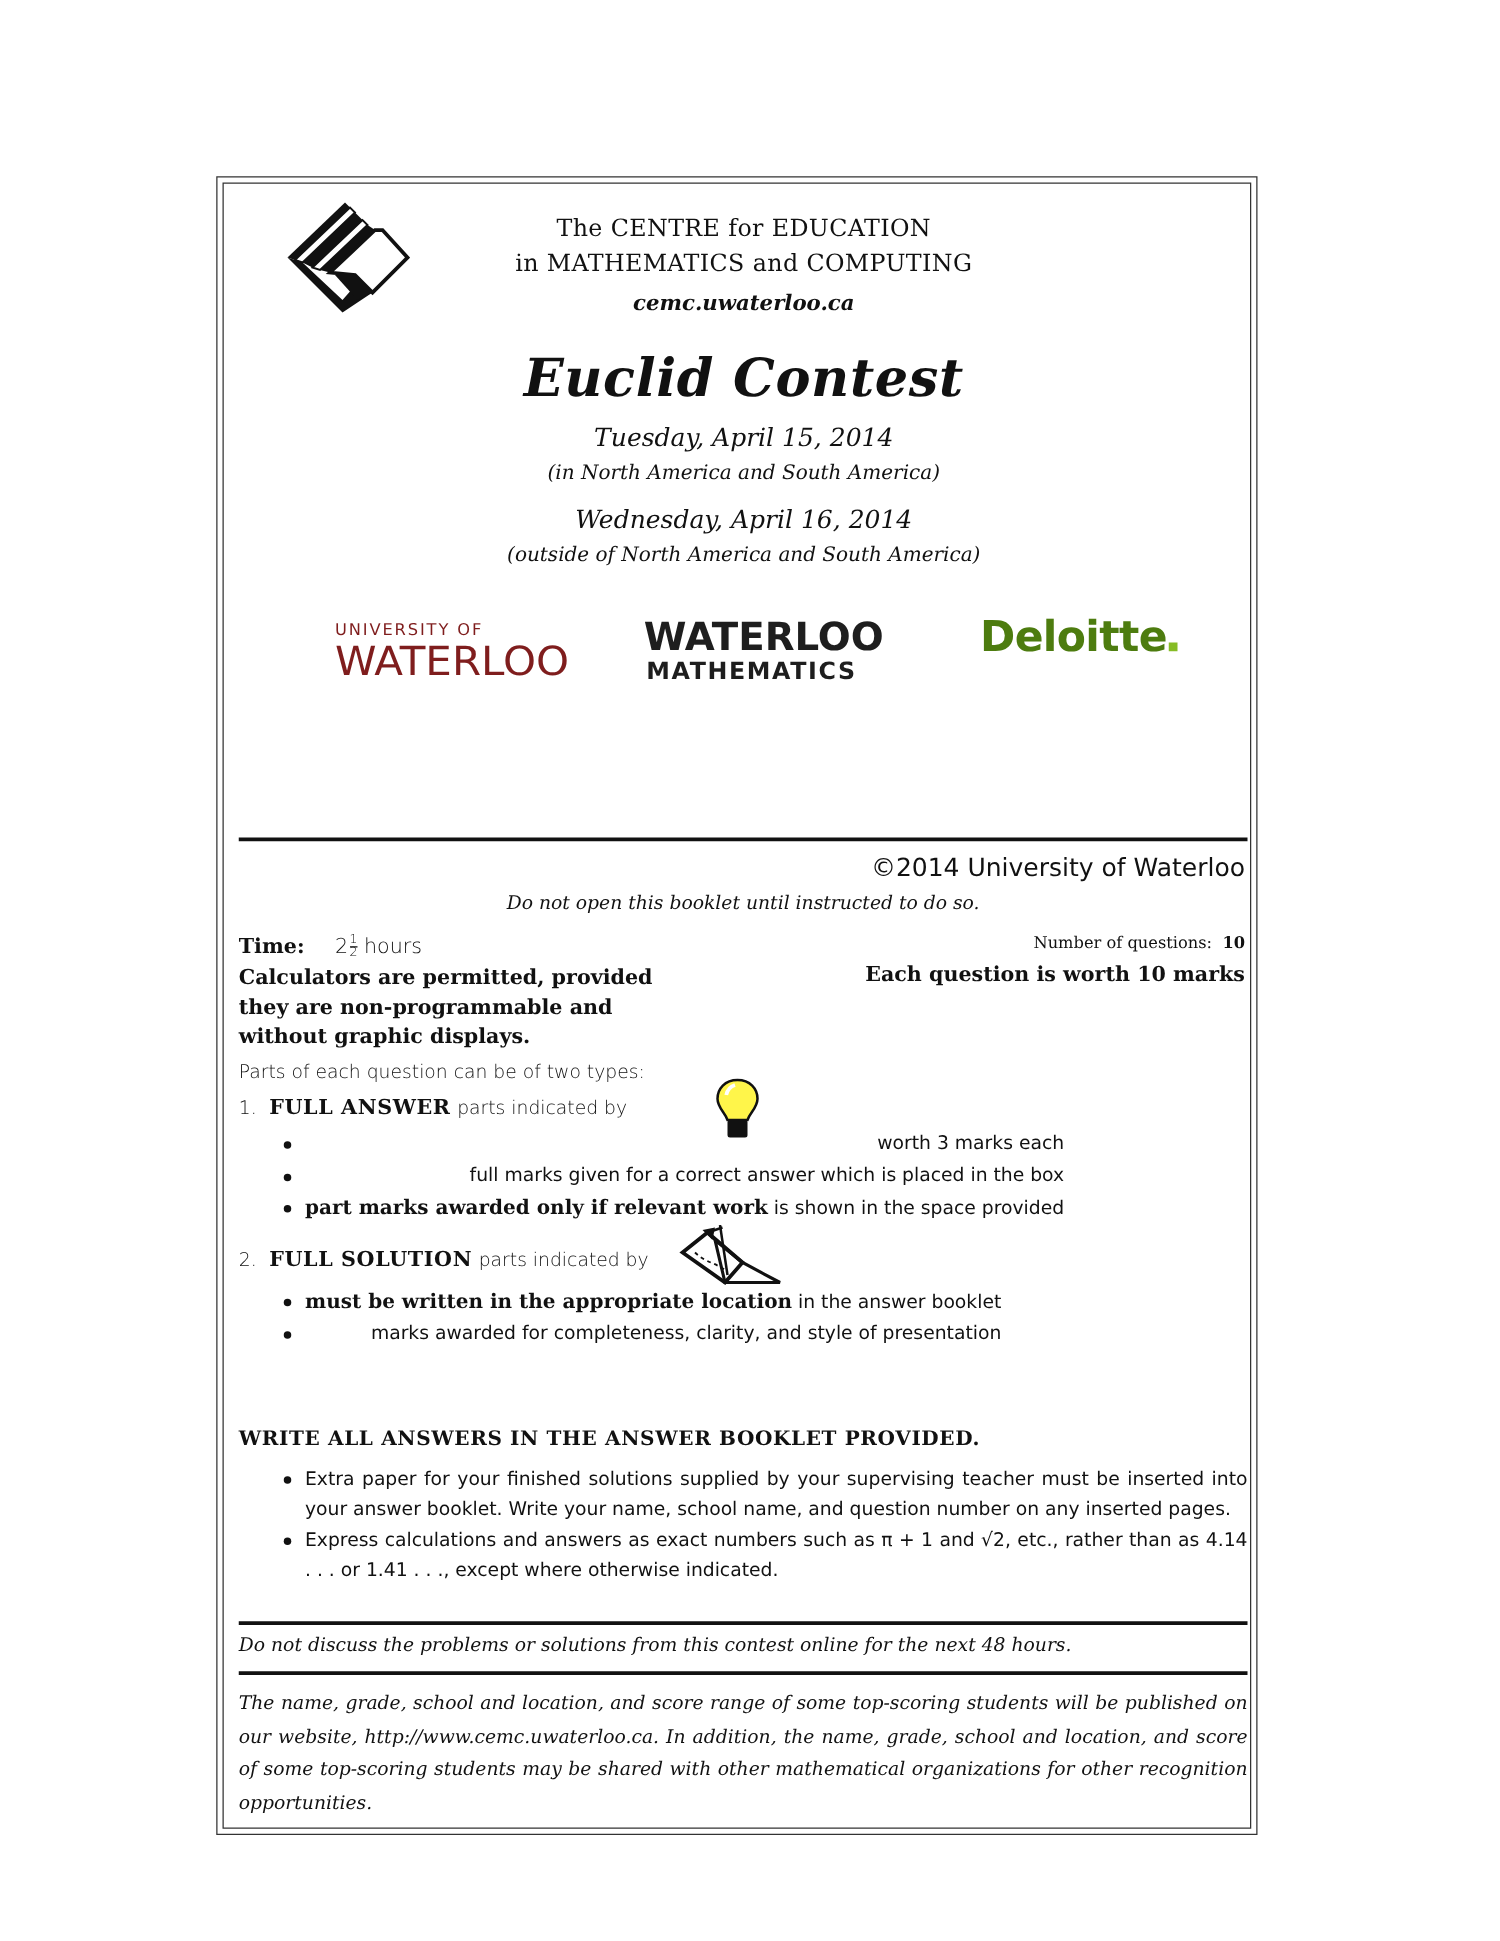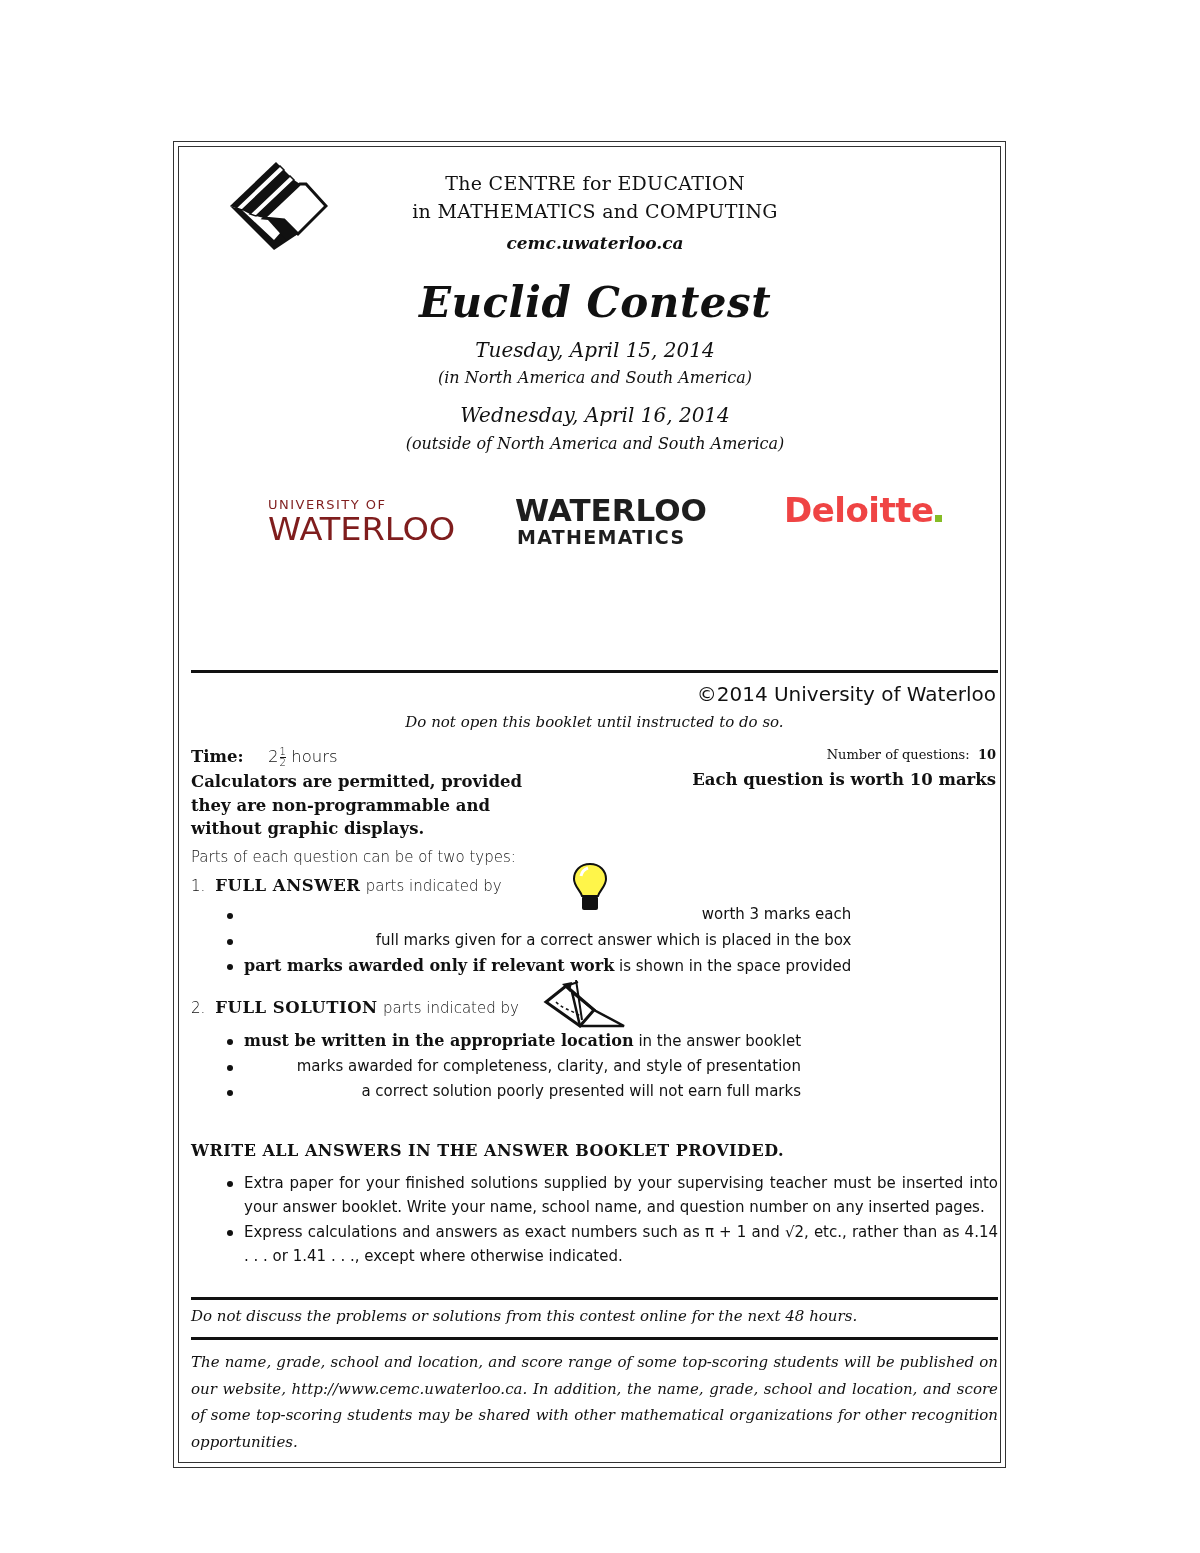--- a/index.html
+++ b/index.html
@@ -15,21 +15,21 @@
   .date1 { left:300px; width:590px; top:338px; text-align:center; font-size:20px; font-style:italic; }
   .where1 { left:300px; width:590px; top:368px; text-align:center; font-size:16px; font-style:italic; }
   .date2 { left:300px; width:590px; top:403px; text-align:center; font-size:20px; font-style:italic; }
   .where2 { left:300px; width:590px; top:434px; text-align:center; font-size:16px; font-style:italic; }
   .uw-logo { left:240px; top:498px; font-family:"DejaVu Sans", sans-serif; font-weight:normal; color:#7f1d1d;margin-left:28px; }
   .uw-logo .small { font-size:13px; letter-spacing:1.5px; line-height:14px; display:block; }
   .uw-logo .big { font-size:32px; letter-spacing:0px; line-height:34px; display:block; transform:scaleX(1.05); transform-origin:left; }
   .wm-logo { left:515px; top:494px; font-family:"DejaVu Sans", sans-serif; font-weight:bold; color:#1e1e1e; }
   .wm-logo .big { font-size:31px; line-height:32px; display:block; }
   .wm-logo .small { font-size:19px; letter-spacing:1.3px; line-height:22px; display:block; padding-left:2px; }
-  .deloitte { left:784px; top:490px; font-family:"DejaVu Sans", sans-serif; font-weight:bold; font-size:34px; color:#ef4444; letter-spacing:-0.5px; }
+  .deloitte { left:784px; top:490px; font-family:"DejaVu Sans", sans-serif; font-weight:bold; font-size:34px; color:#4d7c0f; letter-spacing:-0.5px; }
   .deloitte .dot { display:inline-block; width:7px; height:7px; background:#86bc25; margin-left:1px; }
   .rule { position:absolute; left:191px; width:807px; background:#111; }
   .copyright { right:204px; top:682px; font-size:20px; font-family:"DejaVu Sans", sans-serif; font-weight:400;text-align:center; }
   .donotopen { left:191px; width:807px; top:713px; text-align:center; font-size:15px; font-style:italic; }
   .time { left:191px; top:747px; font-size:16.5px; }
   .calc { left:191px; top:770px; font-size:16.5px; font-weight:bold; line-height:23.5px; }
   .numq { right:204px; top:747px; font-size:13px; text-align:right; }
   .eachq { right:204px; top:770px; font-size:16.5px; font-weight:bold; text-align:right; }
   .frac { display:inline-block; vertical-align:middle; font-size:10px; line-height:10px; text-align:center; margin-left:1px; }
   .frac span { display:block; }
@@ -136,21 +136,20 @@
   <polygon points="4,22 24,6 52,30 38,46" fill="#fff" stroke="#111" stroke-width="3"></polygon>
   <path d="M14,22 C22,30 30,30 38,36" stroke="#111" stroke-width="1.5" stroke-dasharray="3,3" fill="none"></path>
   <line x1="24" y1="6" x2="36" y2="2" stroke="#111" stroke-width="2"></line>
   <polygon points="20,4 30,2 28,12" fill="#111"></polygon>
   <line x1="34" y1="0" x2="40" y2="40" stroke="#111" stroke-width="2"></line>
   <polygon points="30,12 52,30 82,46 38,46" fill="none" stroke="#111" stroke-width="2.5"></polygon>
 </svg>
 <ul class="bl" style="top:1028px;">
   <li><b>must be written in the appropriate location</b><span> in the answer booklet</span></li>
   <li><span>marks awarded for completeness, clarity, and style of presentation</span></li>
-  <li><span>a correct solution poorly presented will not earn full marks</span></li>
 </ul>
 
 <div class="abs write-all">WRITE ALL ANSWERS IN THE ANSWER BOOKLET PROVIDED.</div>
 <ul class="wide" style="top:1171px;">
   <li>Extra paper for your finished solutions supplied by your supervising teacher must be inserted into your answer booklet. Write your name, school name, and question number on any inserted pages.</li>
   <li>Express calculations and answers as exact numbers such as π + 1 and √2, etc., rather than as 4.14 . . . or 1.41 . . ., except where otherwise indicated.</li>
 </ul>
 
 <div class="rule" style="top:1297px;height:3px;"></div>
 <div class="abs nodiscuss">Do not discuss the problems or solutions from this contest online for the next 48 hours.</div>

